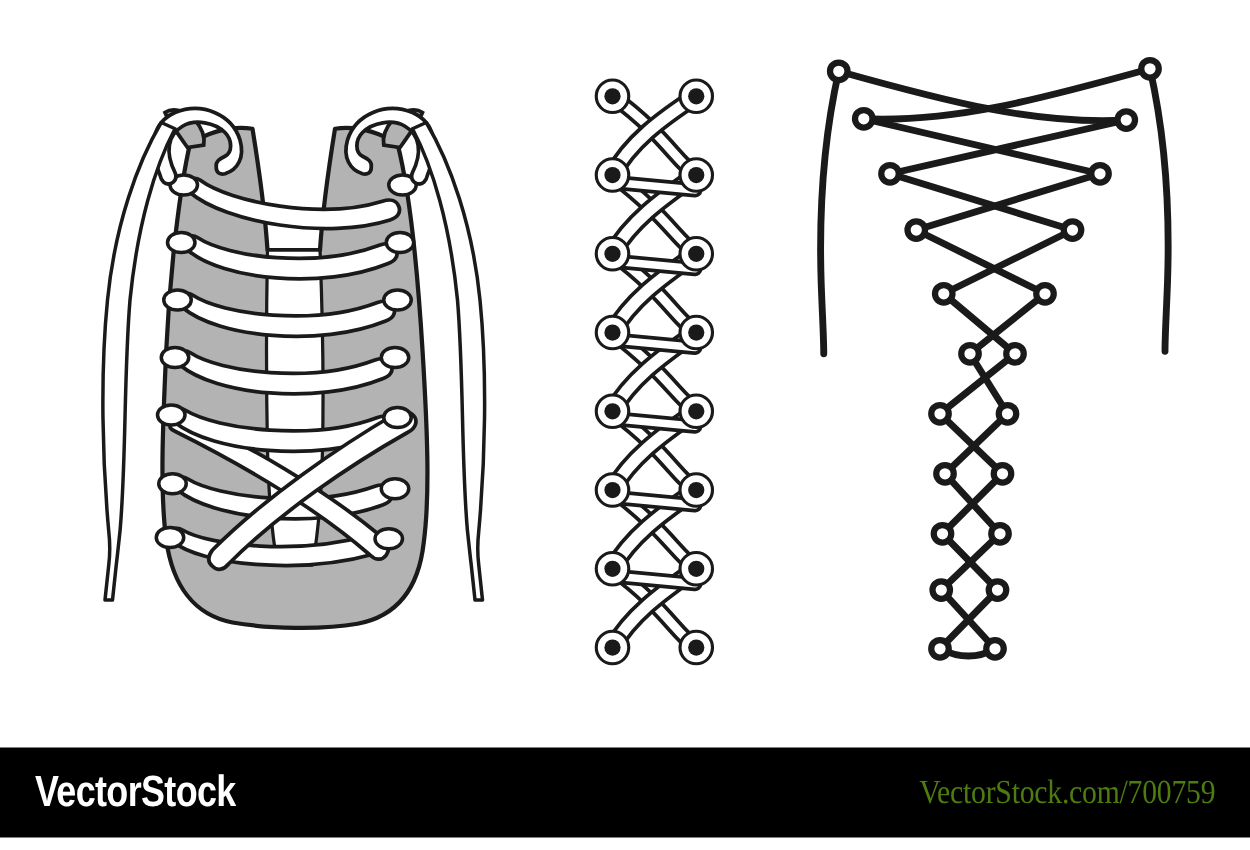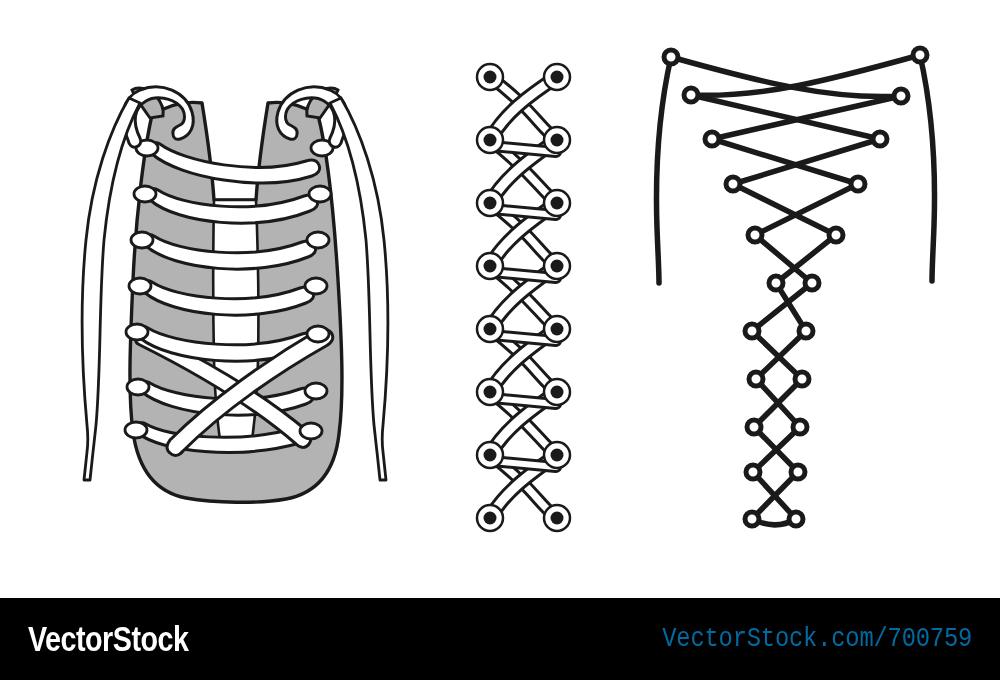--- a/index.html
+++ b/index.html
@@ -31,21 +31,21 @@
   #artboard svg {
     display: block;
     width: 1000px;
     height: 598px;
   }
   #footer {
     position: absolute;
     left: 0;
     top: 598px;
     width: 1000px;
-    height: 82px;
+    height: 72px;
     background: #000000;
   }
   #brand-logo {
     position: absolute;
     left: 28px;
     top: 50%;
     transform: translateY(-50%);
     color: #ffffff;
     font-family: "Liberation Sans", sans-serif;
     font-size: 35px;
@@ -57,22 +57,22 @@
   #brand-logo-inner {
     display: inline-block;
     transform: scaleX(0.82);
     transform-origin: left center;
   }
   #brand-url {
     position: absolute;
     right: 28px;
     top: 50%;
     transform: translateY(-50%);
-    color: #0369a1;
-    font-family: Liberation Mono, monospace;
+    color: #4d7c0f;
+    font-family: Liberation Serif, serif;
     font-size: 27px;
     letter-spacing: -0.2px;
     white-space: nowrap;
   }
   #brand-url-inner {
     display: inline-block;
     transform: scaleX(0.88);
     transform-origin: right center;
   }
 </style>

